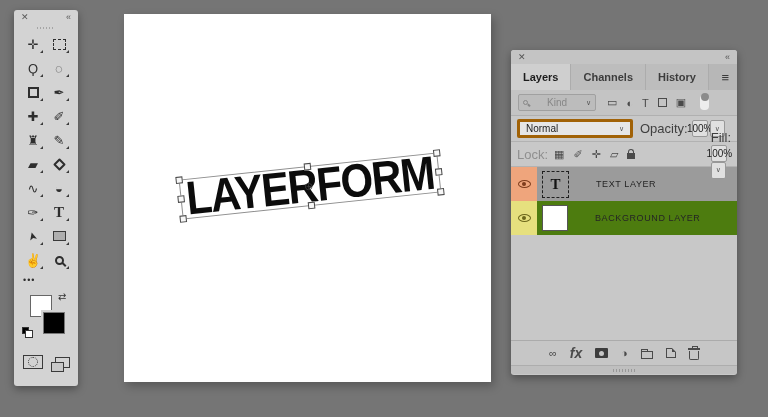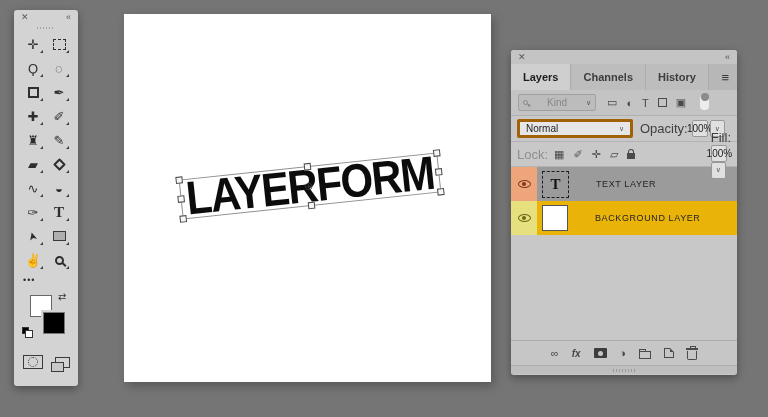--- a/index.html
+++ b/index.html
@@ -99,38 +99,38 @@
   .chevbox { width:15px; height:17px; background:#E0E0E0; border:1px solid #989898; border-radius:2px;
     margin-left:2px; display:flex; align-items:center; justify-content:center; cursor:pointer; }
   .lock-row { height:25px; display:flex; align-items:center; padding:0 6px; border-bottom:1px solid #B2B2B2; }
   .l-icons { display:flex; align-items:center; gap:9px; margin-left:6px; color:#4a4a4a; font-size:11px; }
   .css-lock { width:8px; height:6px; background:#4a4a4a; position:relative; margin-top:3px; }
   .css-lock::before { content:''; position:absolute; left:1px; top:-4px; width:4px; height:4px;
     border:1.5px solid #4a4a4a; border-bottom:none; border-radius:3px 3px 0 0; }
   .lock-fill { margin-left:auto; display:flex; align-items:center;flex-direction:column; }
   .layer-row { height:34px; display:flex; align-items:stretch; cursor:pointer; }
   .layer-row.selected { background:#9B9B9B; }
-  .layer-row.plain { background:#eab308;text-align:right; }
+  .layer-row.plain { background:#4d7c0f;text-align:right; }
   .eye-cell { width:26px; flex:none; display:flex; align-items:center; justify-content:center; }
   .eye-orange { background:#EFA57C; }
   .eye-yellow { background:#E6E07E; }
   .eye { width:13px; height:8px; border:1px solid currentColor; border-radius:50%; position:relative; }
   .eye::before { content:''; position:absolute; left:50%; top:50%; width:4px; height:4px;
     margin:-2px 0 0 -2px; border-radius:50%; background:currentColor; }
   .eye-warm { color:#7d3c1c; } .eye-olive { color:#6d671b; }
   .thumb-text { width:27px; height:27px; border:1px dashed #1f1f1f; margin-left:5px; align-self:center;
     display:flex; align-items:center; justify-content:center; font-family:"Liberation Serif",serif;
     font-weight:bold; font-size:15px; color:#141414; }
   .thumb-white { width:26px; height:26px; background:#fff; border:1px solid #555; margin-left:5px;
     align-self:center; }
   .layer-name { margin-left:27px; align-self:center; font-size:9px; letter-spacing:.6px; color:#252525; }
   .layers-empty { height:105px; }
   .bottom-bar { height:25px; border-top:1px solid #ABABAB; background:#C6C6C6; display:flex;
     align-items:center; justify-content:center; gap:13px; color:#4a4a4a; font-size:11px; }
-  .fx { font-style:italic; font-size:10px; font-weight:bold; cursor:pointer; }
+  .fx { font-style:italic; font-size:14px; font-weight:bold; cursor:pointer; }
   .bb { cursor:pointer; }
   .css-mask { width:13px; height:10px; background:#3d3d3d; border-radius:1px; position:relative; }
   .css-mask::before { content:''; position:absolute; left:4px; top:2.5px; width:5px; height:5px;
     background:#C6C6C6; border-radius:50%; }
   .css-folder { width:12px; height:8px; border:1px solid #4a4a4a; position:relative; margin-top:3px; }
   .css-folder::before { content:''; position:absolute; top:-3px; left:-1px; width:5px; height:2px;
     border:1px solid #4a4a4a; border-bottom:none; }
   .css-newlayer { width:10px; height:10px; border:1px solid #4a4a4a; position:relative; }
   .css-newlayer::before { content:''; position:absolute; right:-1px; top:-1px; width:0; height:0;
     border-top:4px solid #C6C6C6; border-left:4px solid #4a4a4a; }

